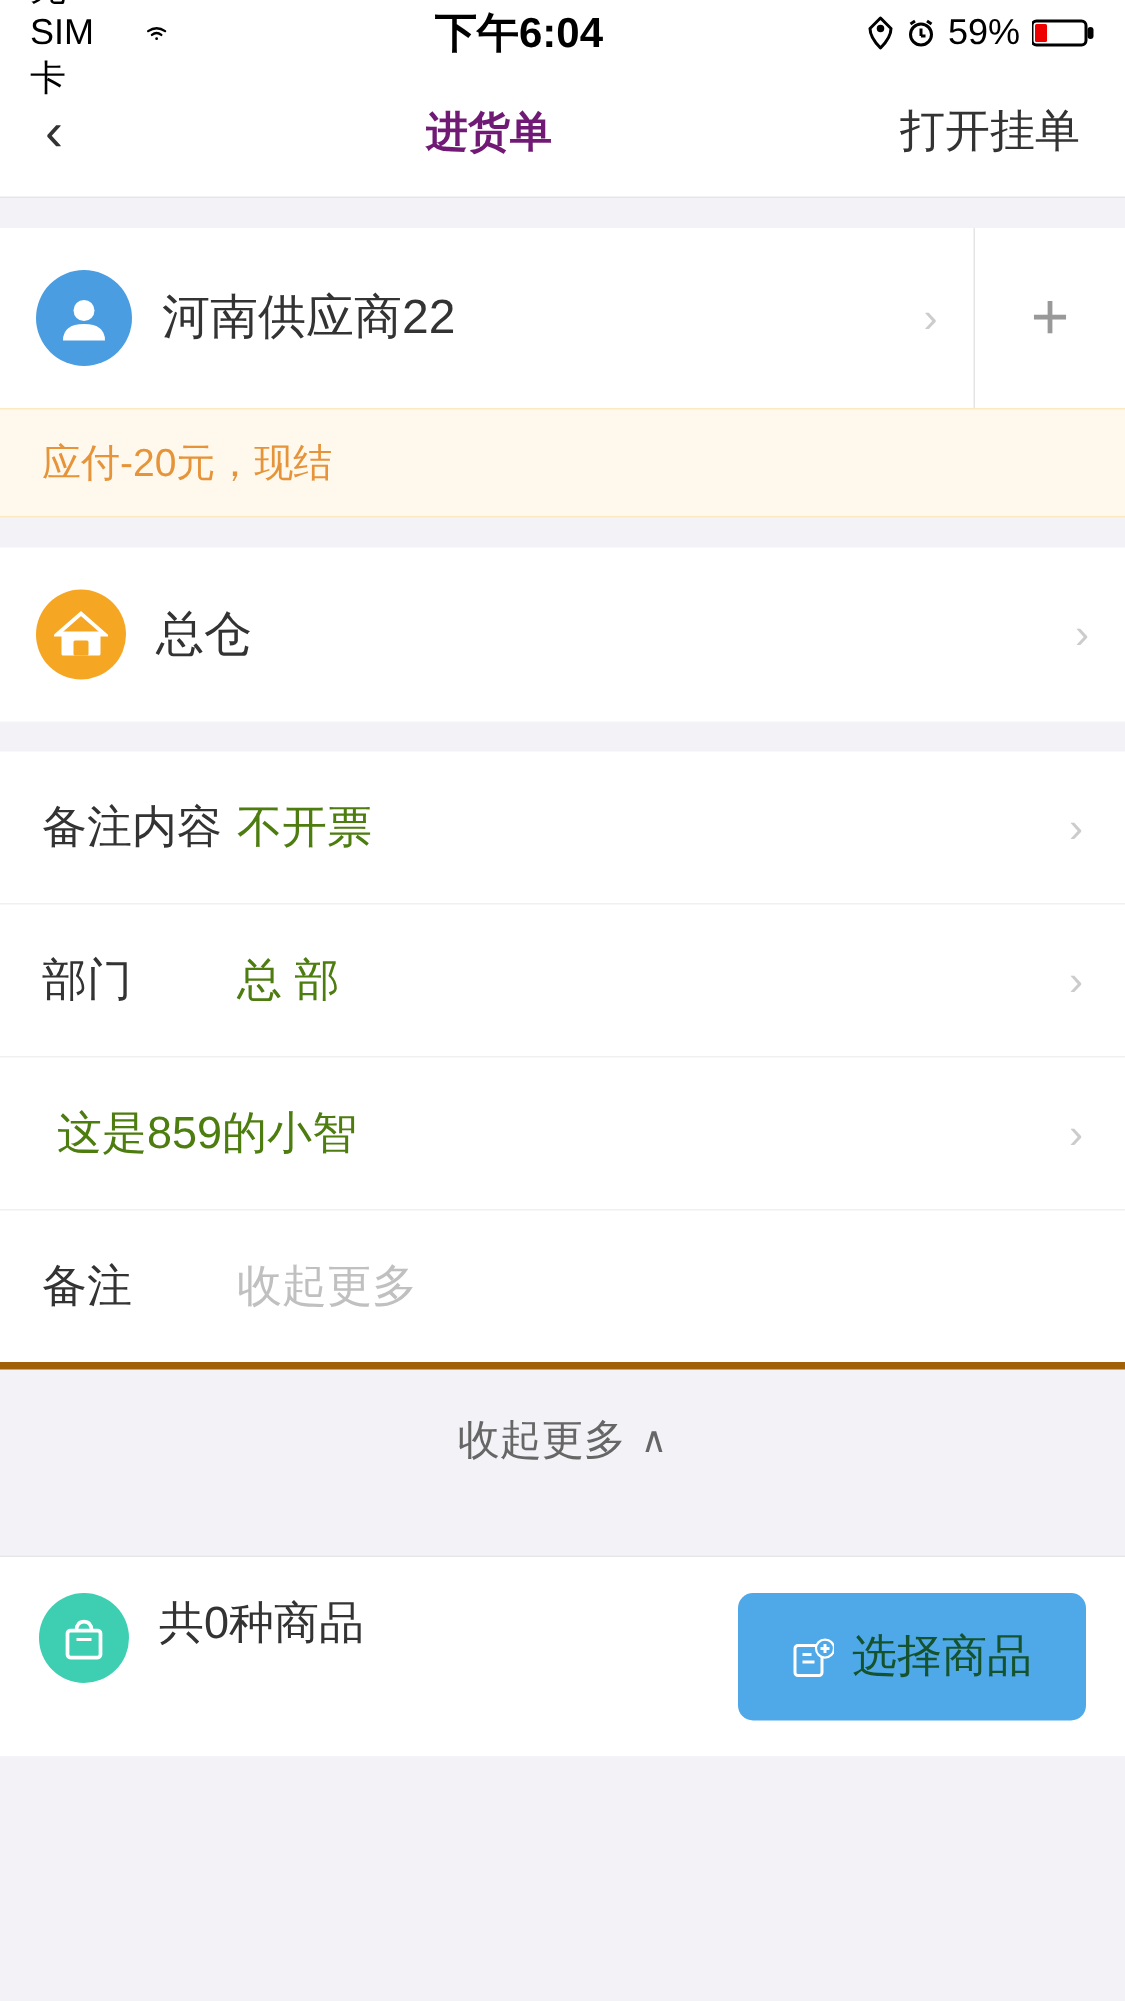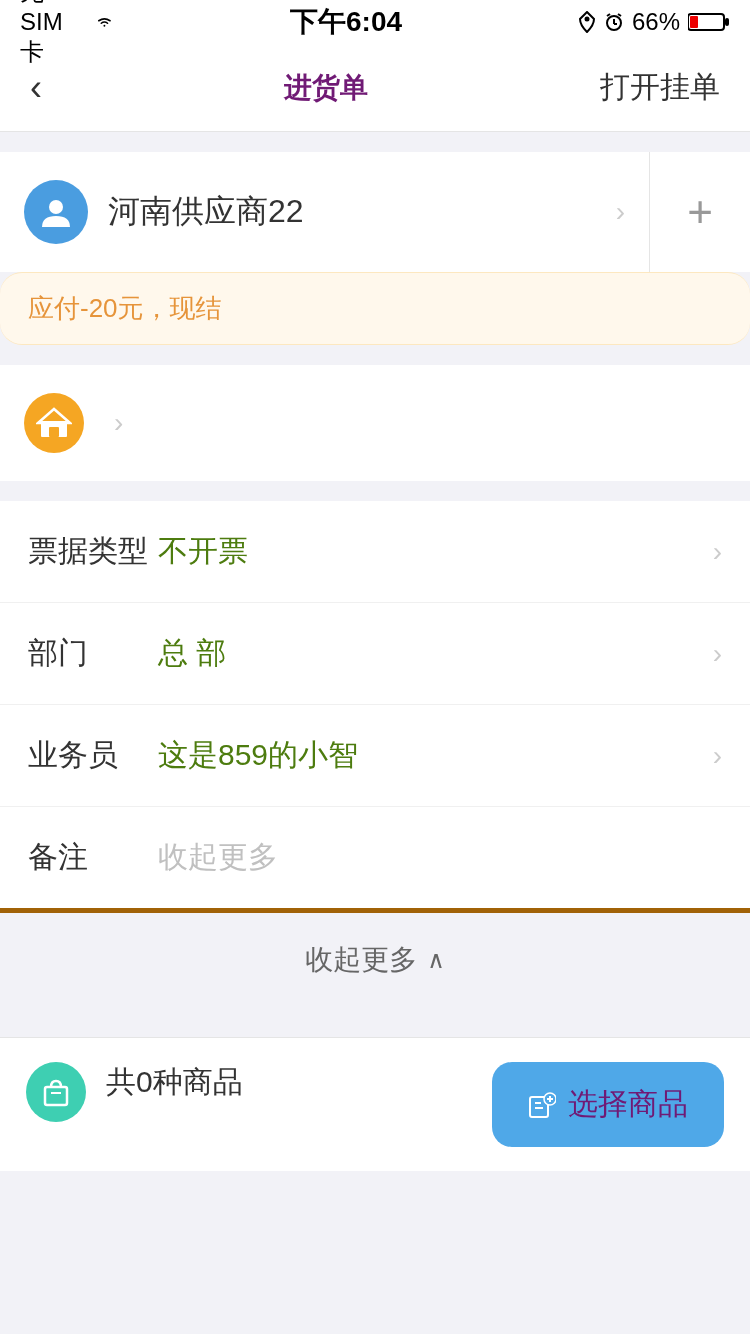--- a/index.html
+++ b/index.html
@@ -118,21 +118,20 @@
     }
 
     
     .notice-banner {
       background: #fff8ec;
       padding: 18px 28px;
       font-size: 26px;
       color: #e6943a;
       border-top: 1px solid #fde8c0;
       border-bottom: 1px solid #fde8c0;
-      border-radius: 22px;
     }
 
     
     .warehouse-section {
       background: #fff;
       margin-top: 20px;
       display: flex;
       align-items: center;
       padding: 28px 24px;
       cursor: pointer;
@@ -225,22 +224,22 @@
       margin-right: 20px;
       flex-shrink: 0;
     }
     .product-count {
       font-size: 30px;
       color: #333;
       flex: 1;
     }
     .select-product-btn {
       background: #4fa8e8;
-      color: #701a75;
-      border-radius: 20px;
+      color: #14532d;
+      border-radius: 10px;
       padding: 22px 36px;
       font-size: 30px;
       display: flex;
       align-items: center;
       gap: 12px;
       cursor: pointer;
     }
 
     
     .gray-area {
@@ -272,21 +271,21 @@
       <circle cx="9" cy="8" r="2.5" fill="#000"></circle>
     </svg>
 
     <svg width="20" height="22" viewBox="0 0 20 22">
       <circle cx="10" cy="12" r="7" fill="none" stroke="#000" stroke-width="2"></circle>
       <line x1="10" y1="8" x2="10" y2="13" stroke="#000" stroke-width="2"></line>
       <line x1="10" y1="13" x2="13" y2="13" stroke="#000" stroke-width="2"></line>
       <line x1="3" y1="5" x2="6" y2="3" stroke="#000" stroke-width="2"></line>
       <line x1="17" y1="5" x2="14" y2="3" stroke="#000" stroke-width="2"></line>
     </svg>
-    <span>66%</span>
+    <span>59%</span>
 
     <svg width="42" height="20" viewBox="0 0 42 20">
       <rect x="0" y="2" width="36" height="16" rx="3" ry="3" fill="none" stroke="#000" stroke-width="2"></rect>
       <rect x="37" y="6" width="4" height="8" rx="2" fill="#000"></rect>
       <rect x="2" y="4" width="8" height="12" rx="1" fill="#e00"></rect>
     </svg>
   </div>
 </div>
 
 <div class="nav-bar">
@@ -316,39 +315,39 @@
 </div>
 
 <div class="warehouse-section">
   <div class="warehouse-icon">
     <svg width="36" height="36" viewBox="0 0 36 36">
       <rect x="5" y="16" width="26" height="16" rx="1" fill="#fff"></rect>
       <polygon points="2,18 18,4 34,18" fill="none" stroke="#fff" stroke-width="2.5"></polygon>
       <rect x="13" y="22" width="10" height="10" rx="1" fill="#f5a623"></rect>
     </svg>
   </div>
+  <span class="warehouse-name">总仓</span>
   <span class="chevron-right">›</span>
 </div>
 
 <div class="form-section">
 
   <div class="form-row">
-    <span class="form-label">票据类型</span>
+    <span class="form-label">备注内容</span>
     <span class="form-value">不开票</span>
     <span class="chevron-right">›</span>
   </div>
 
   <div class="form-row">
     <span class="form-label">部门</span>
     <span class="form-value">总 部</span>
     <span class="chevron-right">›</span>
   </div>
 
   <div class="form-row">
-    <span class="form-label">业务员</span>
     <span class="form-value">这是859的小智</span>
     <span class="chevron-right">›</span>
   </div>
 
   <div class="form-row">
     <span class="form-label">备注</span>
     <span class="form-value placeholder">收起更多</span>
   </div>
 </div>
 

